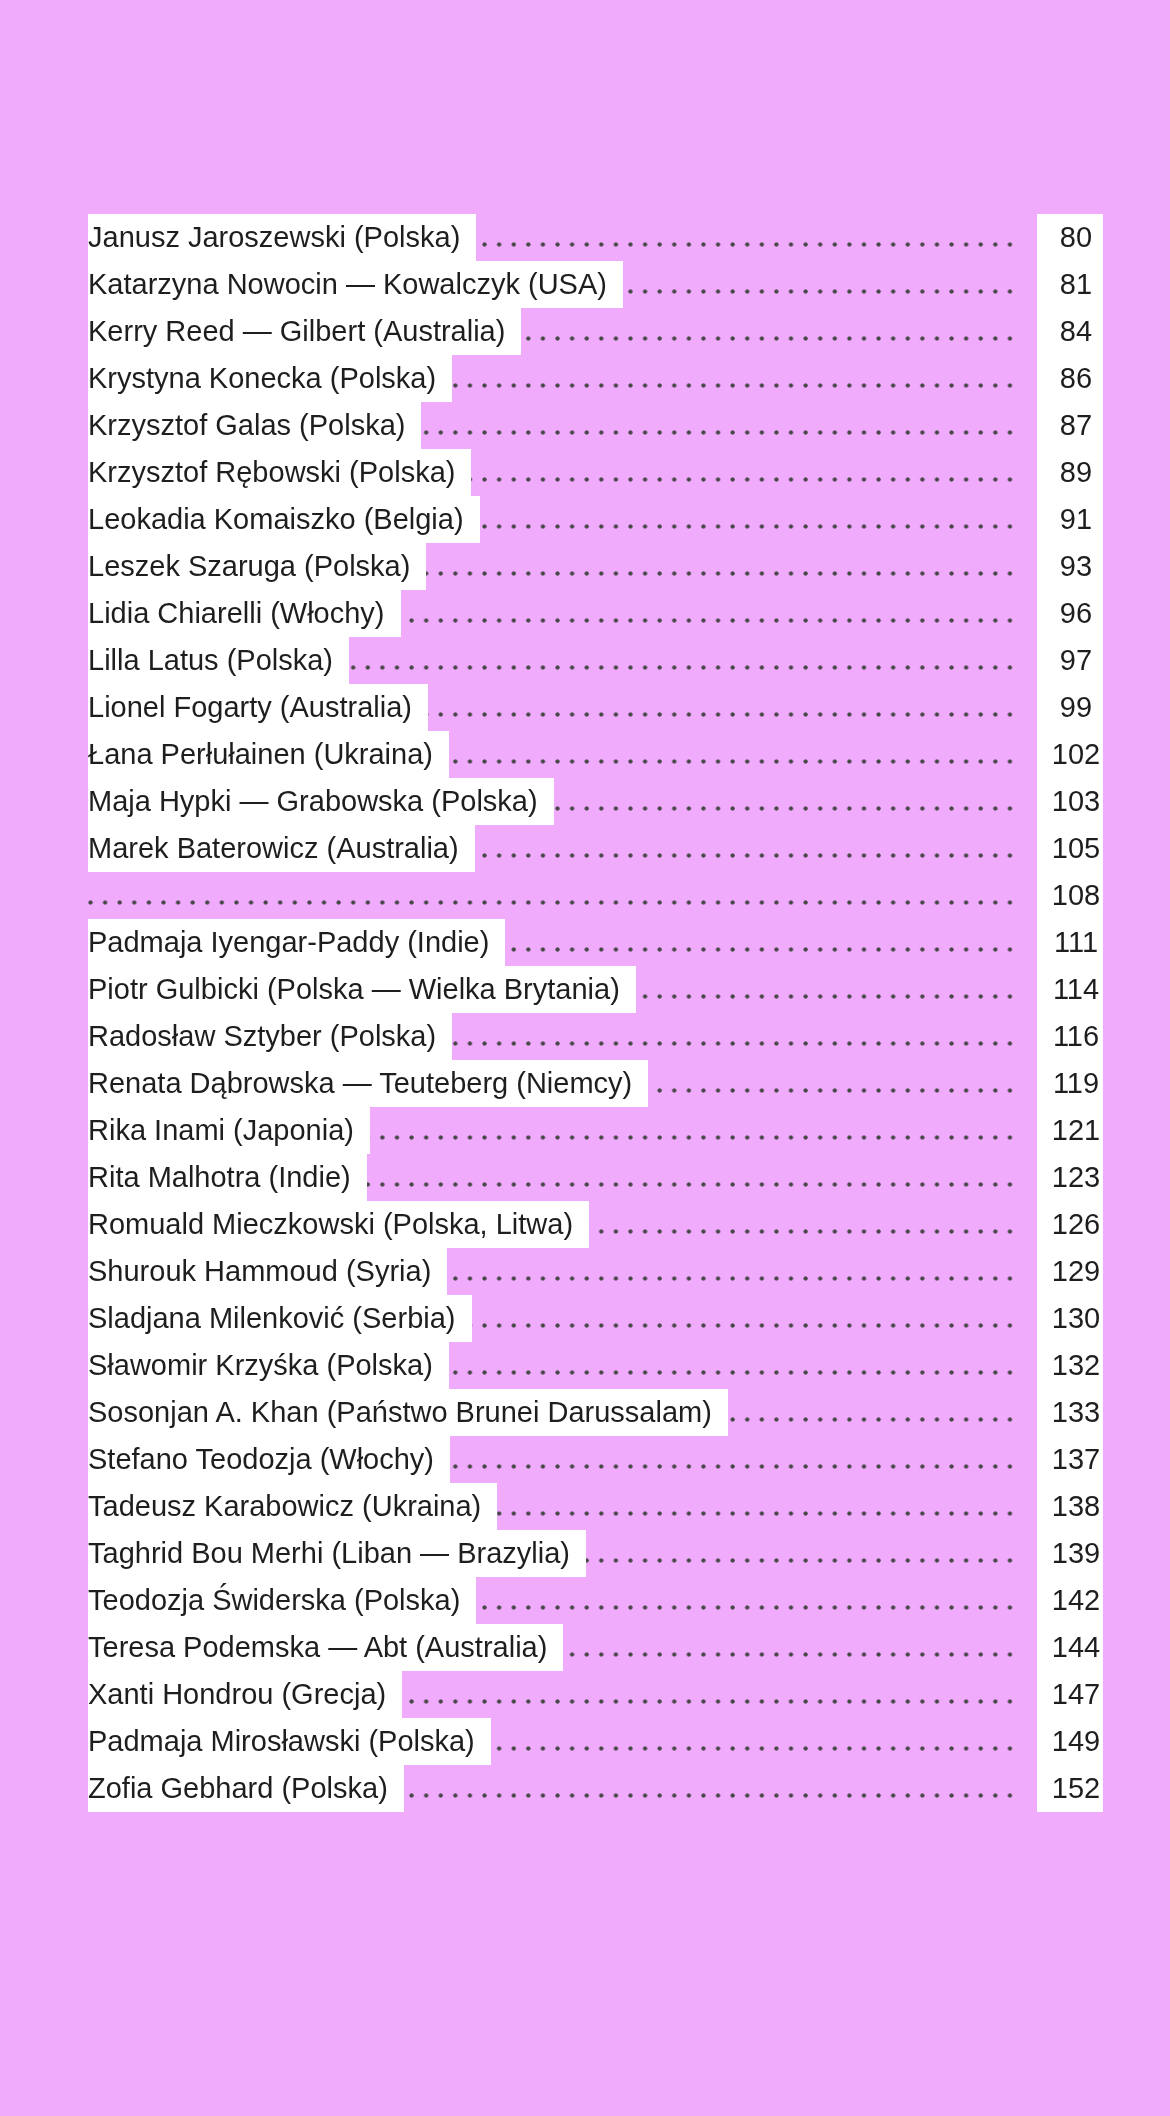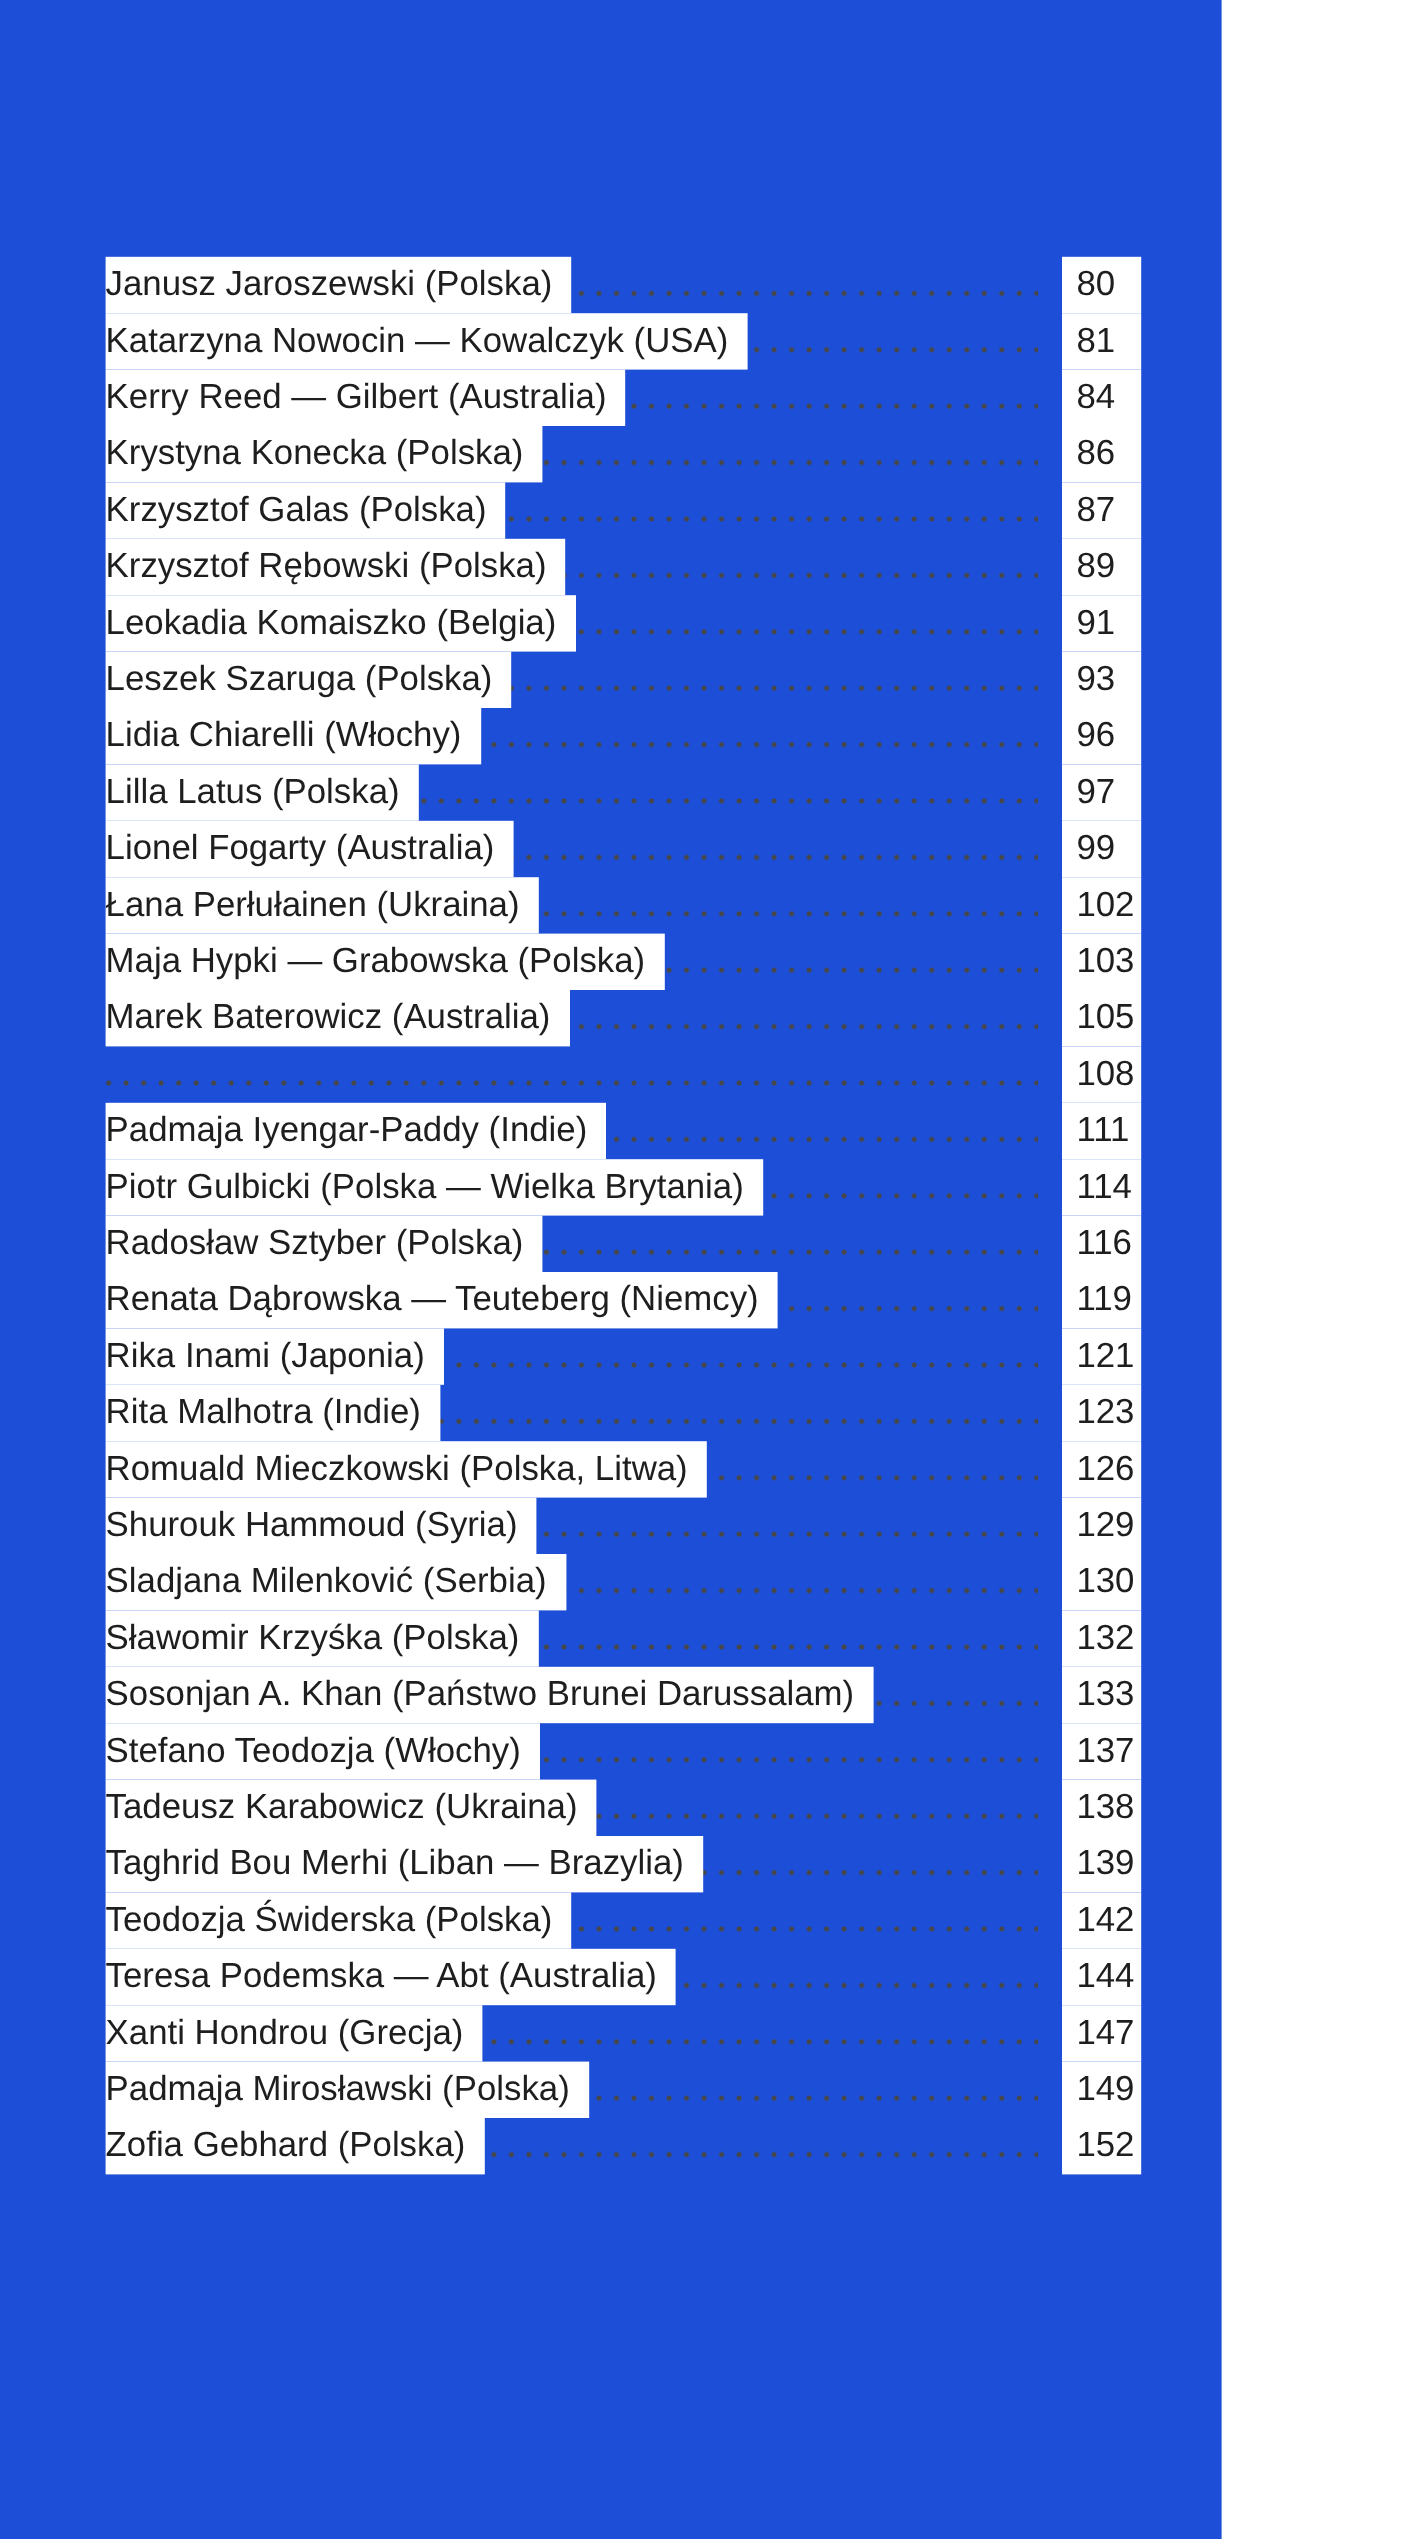--- a/index.html
+++ b/index.html
@@ -8,23 +8,23 @@
     background: #ffffff;
   }
   body {
     width: 1170px;
     height: 2116px;
     font-family: "Liberation Sans", sans-serif;
     overflow: hidden;
   }
   .page {
     box-sizing: border-box;
-    width: 1018px;
+    width: 1170px;
     height: 2116px;
-    background: #1d4ed8;
+    background: #f0abfc;
     padding: 214px 67px 0 88px;
   }
   .toc {
     width: 100%;
   }
   .row {
     position: relative;
     display: flex;
     height: 47px;
     line-height: 47px;
@@ -49,21 +49,21 @@
     padding-right: 16px;
     white-space: nowrap;
   }
   .num {
     position: relative;
     z-index: 1;
     background: #ffffff;
     margin-left: auto;
     padding-left: 12px;
     min-width: 54px;
-    text-align: left;
+    text-align: center;
     white-space: nowrap;
   }
 </style>
 </head>
 <body>
 
 <div class="page">
   <div class="toc">
   <div class="row">
     <span class="dots"></span>

